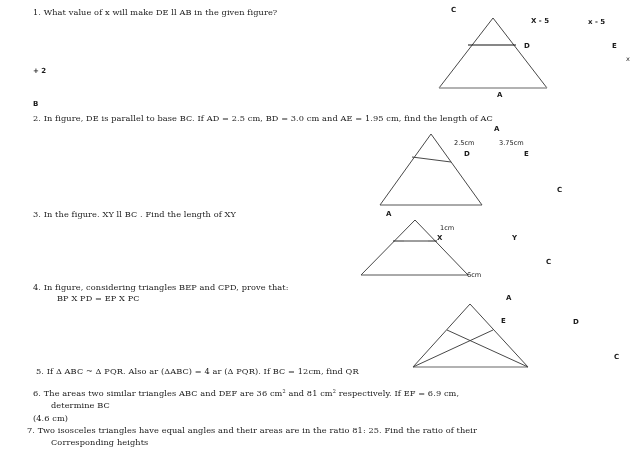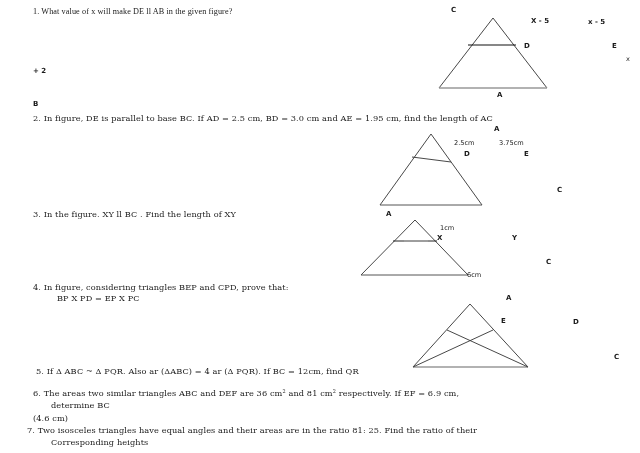--- a/index.html
+++ b/index.html
@@ -40,21 +40,21 @@
 
   <g>
     <line x1="470" y1="304" x2="413" y2="367" stroke="#333" stroke-width="0.9"></line>
     <line x1="470" y1="304" x2="528" y2="367" stroke="#333" stroke-width="0.9"></line>
     <line x1="413" y1="367" x2="528" y2="367" stroke="#999" stroke-width="1.6"></line>
     <line x1="447" y1="330" x2="528" y2="367" stroke="#333" stroke-width="0.9"></line>
     <line x1="413" y1="367" x2="493" y2="330" stroke="#333" stroke-width="0.9"></line>
   </g>
 </svg>
 
-<div class="t" style="left:33px; top:7px;font-family:Liberation Serif, serif;">1. What value of x will make DE ll AB in the given figure?</div>
+<div class="t" style="left:33px; top:7px;">1. What value of x will make DE ll AB in the given figure?</div>
 <div class="t" style="left:33px; top:113px;">2. In figure, DE is parallel to base BC. If AD = 2.5 cm, BD = 3.0 cm and AE = 1.95 cm, find the length of AC</div>
 <div class="t" style="left:33px; top:209px;">3. In the figure. XY ll BC . Find the length of XY</div>
 <div class="t" style="left:33px; top:282px;">4. In figure, considering triangles BEP and CPD, prove that:</div>
 <div class="t" style="left:57px; top:293px;">BP X PD = EP X PC</div>
 <div class="t" style="left:36px; top:366px;">5. If Δ ABC ~ Δ PQR. Also ar (ΔABC) = 4 ar (Δ PQR). If BC = 12cm, find QR</div>
 <div class="t" style="left:33px; top:388px;"><span>6. The areas two similar triangles ABC and DEF are 36 cm</span><sup>2</sup><span> and 81 cm</span><sup>2</sup><span> respectively. If EF = 6.9 cm,</span></div>
 <div class="t" style="left:51px; top:400px;text-align:right;">determine BC</div>
 <div class="t" style="left:33px; top:413px;">(4.6 cm)</div>
 <div class="t" style="left:27px; top:425px;">7. Two isosceles triangles have equal angles and their areas are in the ratio 81: 25. Find the ratio of their</div>
 <div class="t" style="left:51px; top:437px;">Corresponding heights</div>

